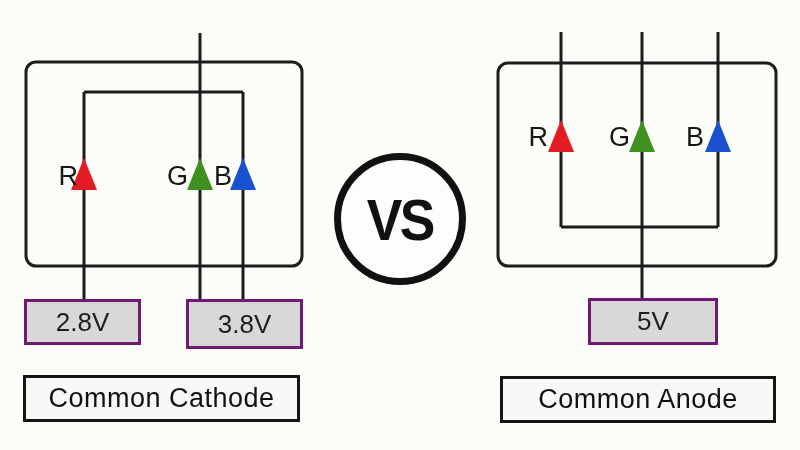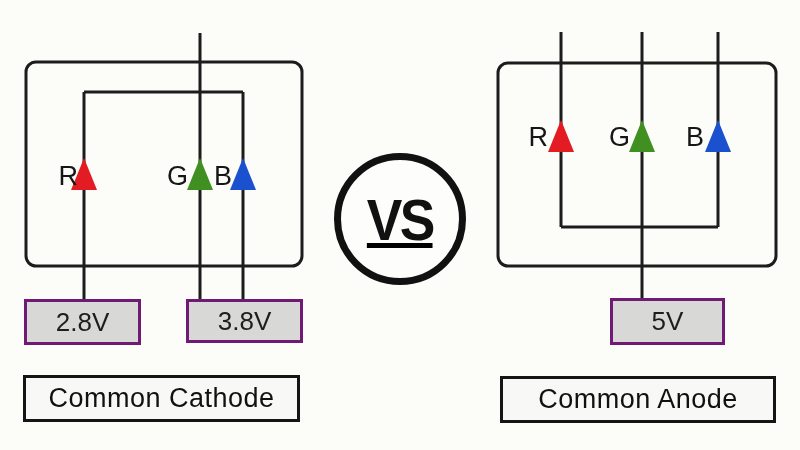--- a/index.html
+++ b/index.html
@@ -35,21 +35,21 @@
     letter-spacing:0.5px;
   }
   .vs-badge{
     position:absolute;
     left:334px;top:153px;
     width:132px;height:132px;
     border:7px solid #111;
     border-radius:50%;
     box-sizing:border-box;
     background:#fdfdfb;
-    display:flex;align-items:center;justify-content:center;text-decoration:underline;
+    display:flex;align-items:center;justify-content:center;
   }
   .vs-badge span{
     font-size:58px;font-weight:bold;color:#111;
     letter-spacing:-3px;
     transform:scaleX(0.92);
   }
 </style>
 </head>
 <body>
 
@@ -86,24 +86,24 @@
   <span class="led-label" style="left:158px;top:159px;width:30px;">G</span>
   <span class="led-label" style="left:206px;top:159px;width:26px;">B</span>
 
   <span class="led-label" style="left:516px;top:120px;width:32px;">R</span>
   <span class="led-label" style="left:598px;top:120px;width:32px;">G</span>
   <span class="led-label" style="left:674px;top:120px;width:30px;">B</span>
 
   <div class="supply-box" style="left:24px;top:299px;width:117px;height:46px;">
     <span>2.8V</span>
   </div>
-  <div class="supply-box" style="left:186px;top:299px;width:117px;height:44px;">
+  <div class="supply-box" style="left:186px;top:299px;width:117px;height:50px;">
     <span>3.8V</span>
   </div>
-  <div class="supply-box" style="left:610px;top:298px;width:115px;height:47px;">
+  <div class="supply-box" style="left:588px;top:298px;width:130px;height:47px;">
     <span>5V</span>
   </div>
 
   <div class="caption-box" style="left:23px;top:375px;width:277px;height:47px;">
     <span>Common Cathode</span>
   </div>
   <div class="caption-box" style="left:500px;top:376px;width:276px;height:47px;">
     <span>Common Anode</span>
   </div>
 

